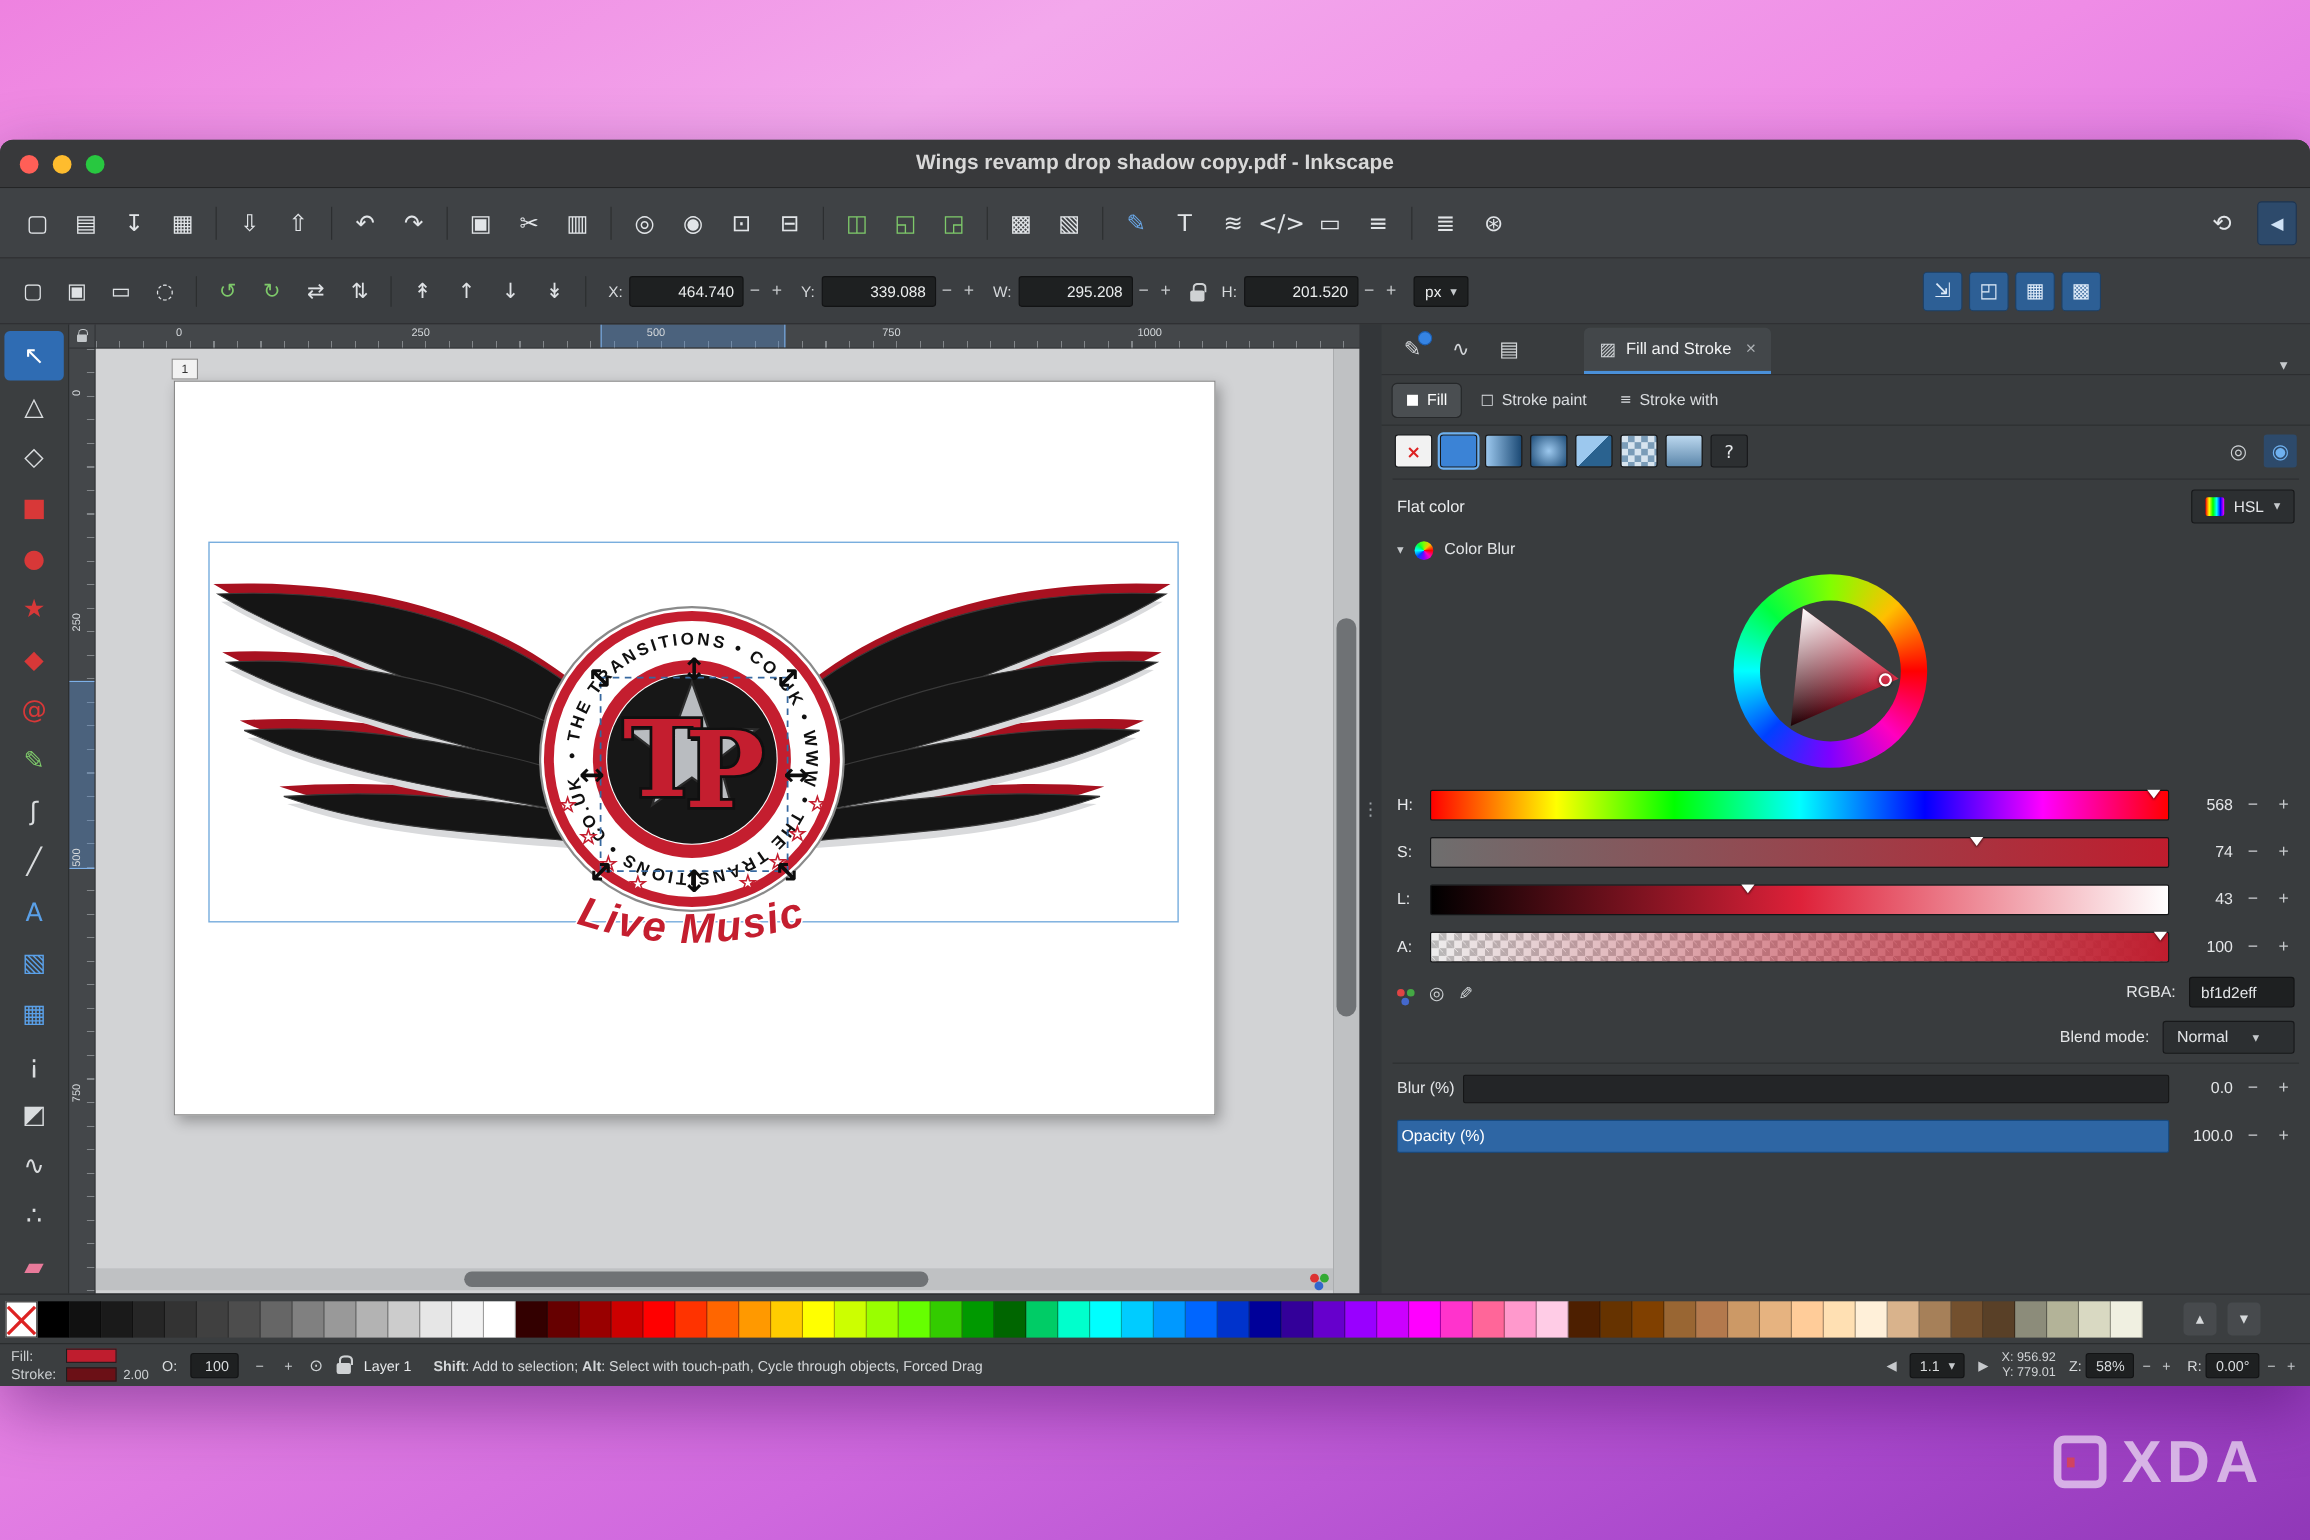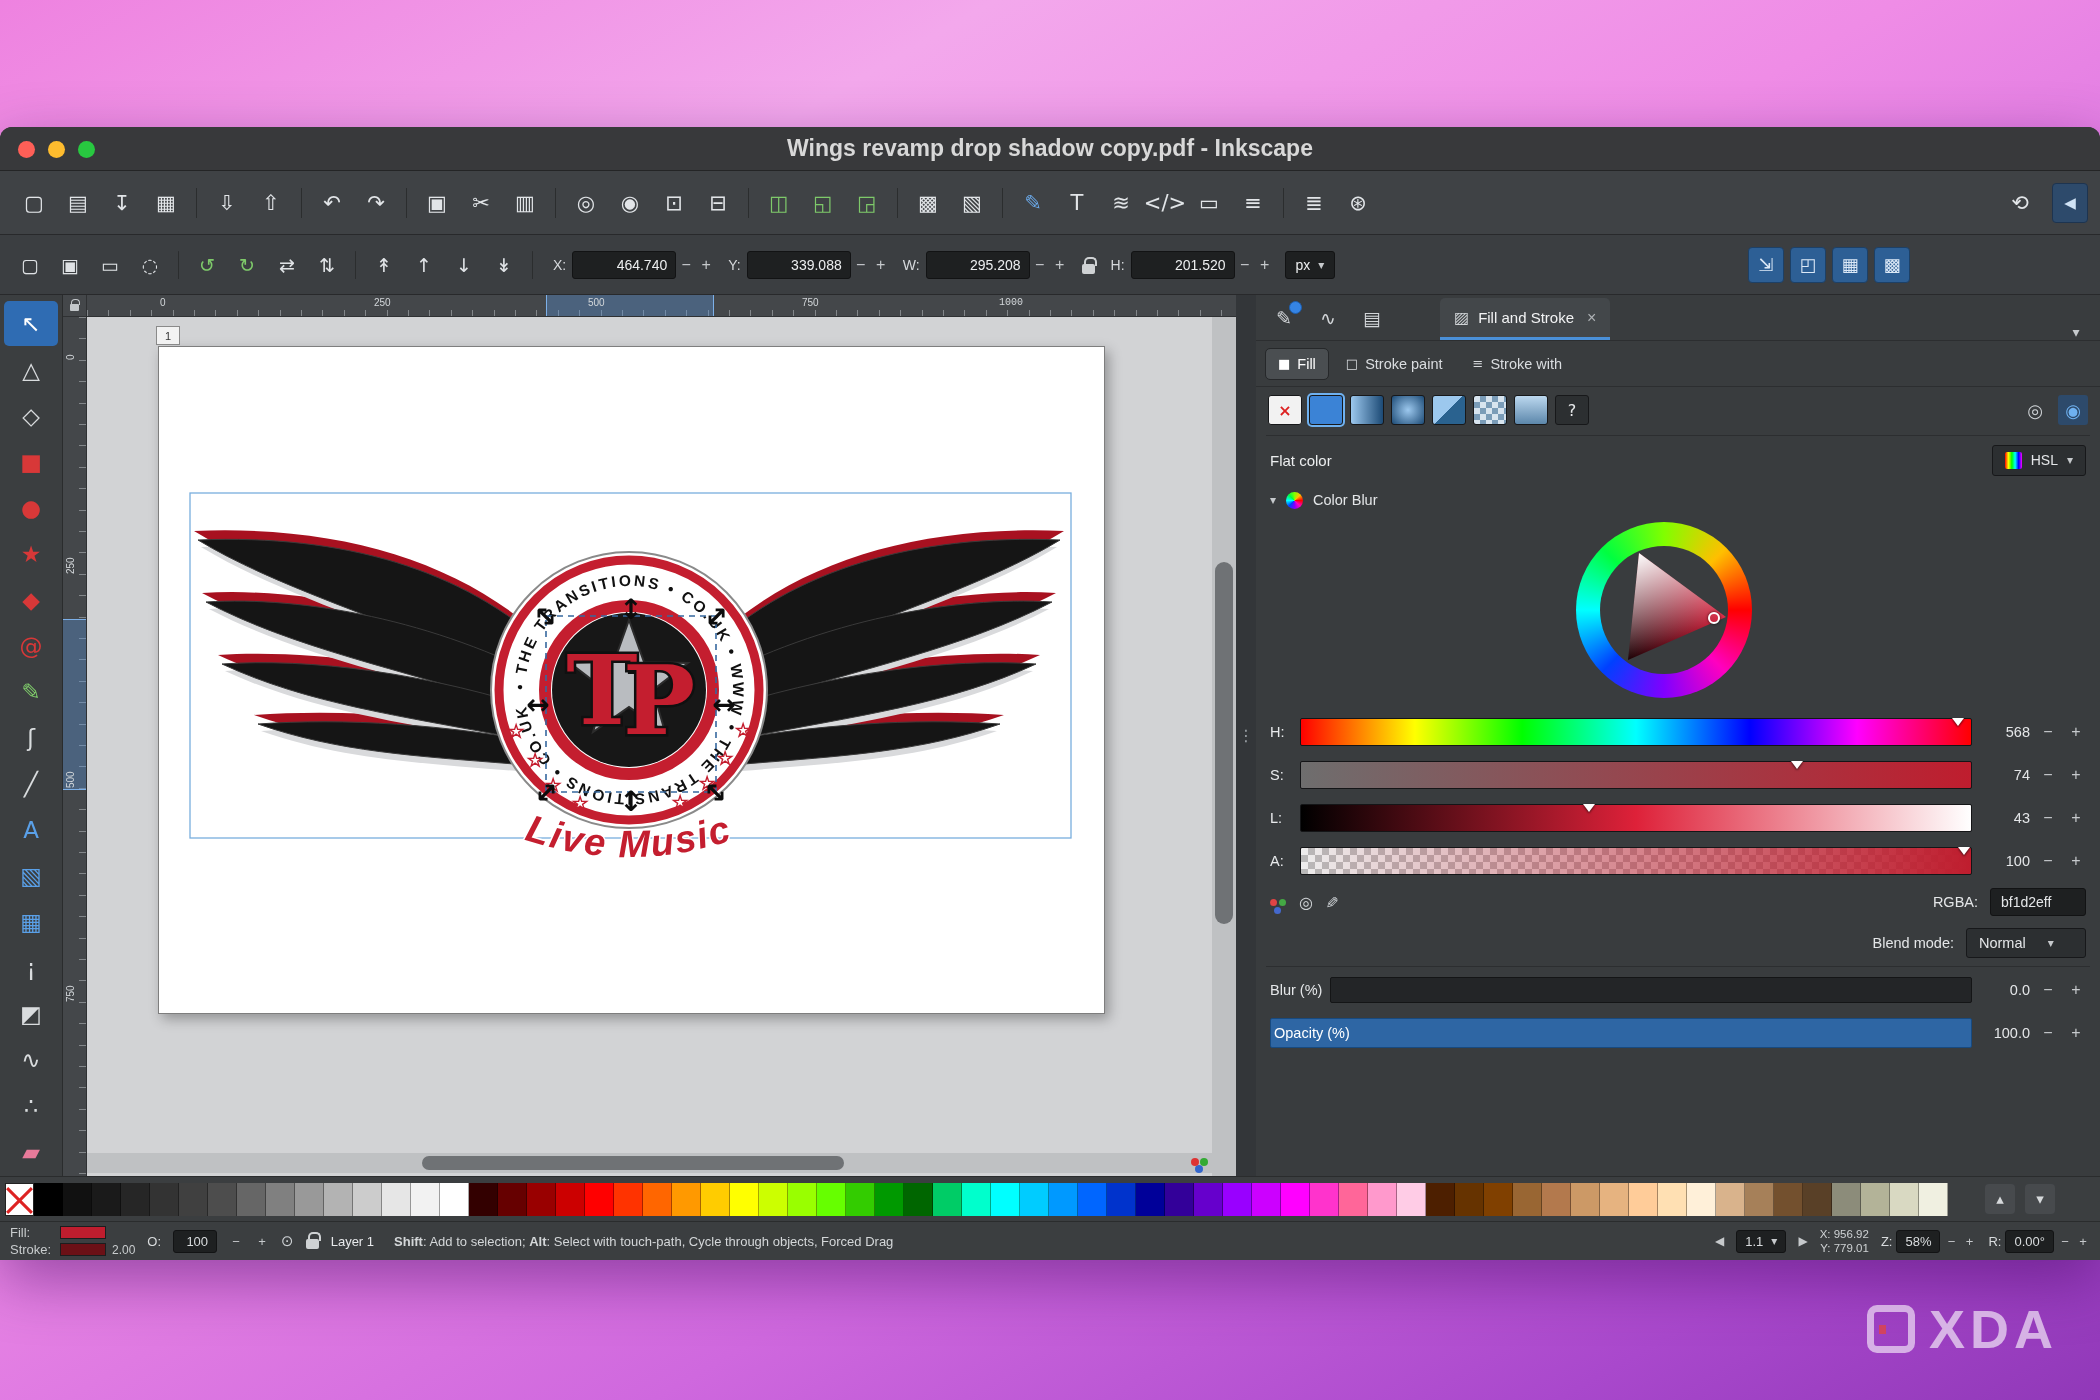--- a/index.html
+++ b/index.html
@@ -7,21 +7,21 @@
   .bg { position:absolute; inset:0; width:2100px; height:1400px;
         background:linear-gradient(150deg,#ee82e0 0%,#f3a8ec 22%,#ef8ce6 42%,#cf68de 68%,#a948cc 88%,#9038b8 100%); }
 
   
   .window { position:absolute; left:0; top:127px; width:2100px; height:1133px;
             background:#3a3d3f; border-radius:12px 12px 0 0; overflow:hidden;
             box-shadow:0 20px 60px rgba(60,0,90,.45); }
 
   .titlebar { position:absolute; left:0; top:0; width:100%; height:44px; background:#38393b;
               border-bottom:1px solid #242526; display:flex; align-items:center; justify-content:center; }
-  .title { color:#d8d8d8; font-size:23px; font-weight:bold; }
+  .title { color:#d8d8d8; font-size:19px; font-weight:bold; }
   .lights { position:absolute; left:18px; top:14px; display:flex; gap:13px; }
   .light { width:17px; height:17px; border-radius:50%; }
   .l-red{background:#ff5f57;} .l-yellow{background:#febc2e;} .l-green{background:#28c840;}
 
   
   .cmdbar { position:absolute; left:0; top:44px; width:100%; height:64px; background:#3f4245;
             border-bottom:1px solid #28292b; display:flex; align-items:center; padding:0 12px; }
   .icon-row { display:flex; align-items:center; }
   .tbi { width:44px; height:46px; display:flex; align-items:center; justify-content:center;
          color:#e2e5e8; font-size:21px; font-family:"DejaVu Sans",sans-serif; border-radius:4px; cursor:default; }
@@ -471,21 +471,21 @@
         <div style="position:absolute;inset:0">
 
             <span class="htick" style="left: 73px;">0</span>
 
             <span class="htick" style="left: 287px;">250</span>
 
             <span class="htick" style="left: 501px;">500</span>
 
             <span class="htick" style="left: 715px;">750</span>
 
-            <span class="htick" style="left: 912px; font-family: Liberation Mono, monospace;">1000</span>
+            <span class="htick" style="left: 947px;">1000</span>
 
         </div>
       </div>
       <div class="vruler">
         <div class="vsel"></div>
         <div style="position:absolute;inset:0">
 
             <span class="vtick" style="top: 31px;">0</span>
 
             <span class="vtick" style="top: 245px;">250</span>

